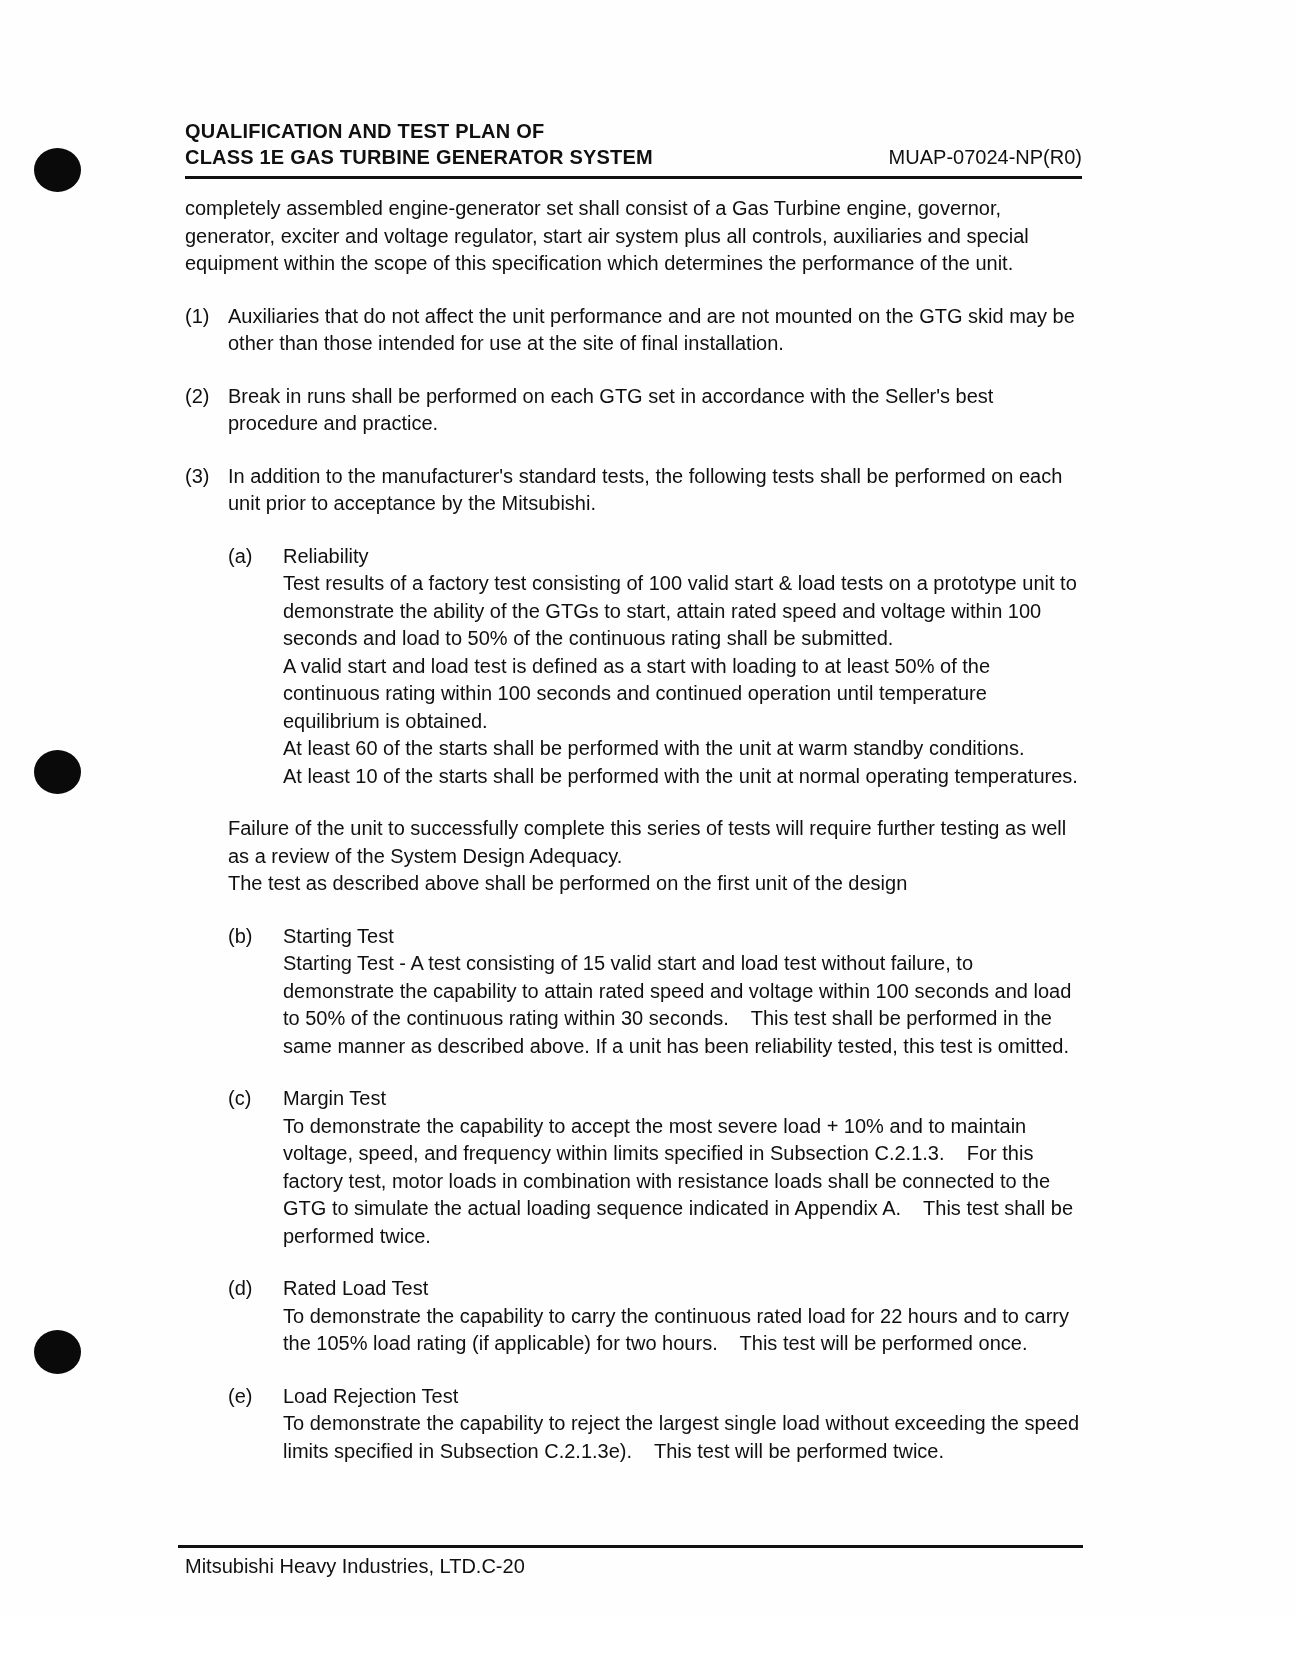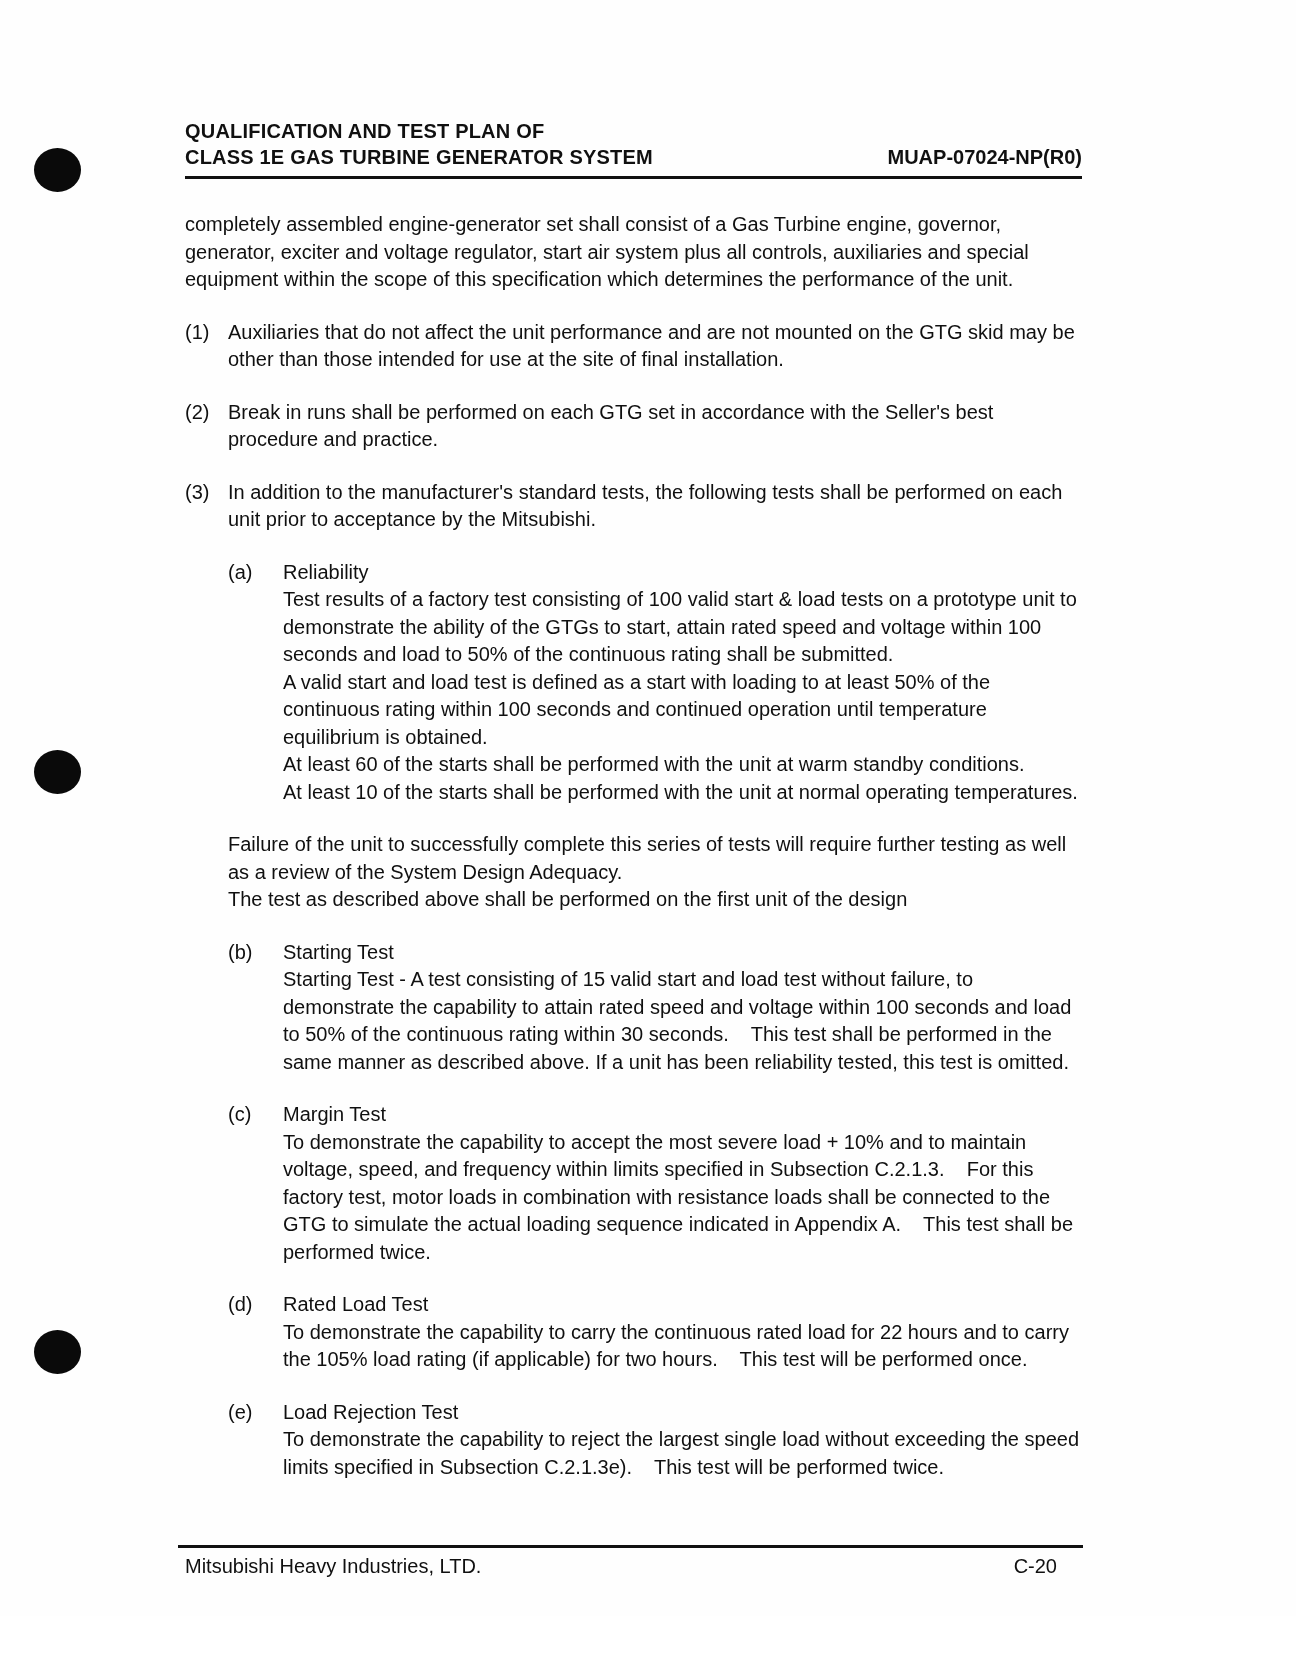--- a/index.html
+++ b/index.html
@@ -40,34 +40,34 @@
     justify-content: space-between;
     align-items: flex-end;
   }
   .doc-title div {
     font-weight: bold;
     font-size: 20px;
     line-height: 26px;
     letter-spacing: 0.2px;
   }
   .doc-number {
-    font-weight: bold;
+    font-weight: normal;
     font-size: 20px;
     line-height: 26px;
     white-space: nowrap;
   }
   .rule {
     border: 0;
     border-top: 3px solid #111;
     height: 0;
   }
   .header-rule { margin-top: 6px; }
 
   .body-text {
-    margin-top: 32px;
+    margin-top: 16px;
     font-size: 20px;
     line-height: 27.5px;
   }
   .para {
     margin: 0;
     white-space: pre-wrap;
   }
   .block { margin-bottom: 25px; }
 
   .num-item {
@@ -93,21 +93,21 @@
 
   .doc-footer {
     position: absolute;
     left: 178px;
     top: 1545px;
     width: 905px;
   }
   .footer-rule { border-top: 3px solid #111; }
   .footer-row {
     display: flex;
-    justify-content: space-between;
+    justify-content: flex-start;
     margin-top: 7px;
     font-size: 20px;
     padding-left: 7px;
     padding-right: 26px;
   }
 </style>
 </head>
 <body>
 
 <div class="page">

